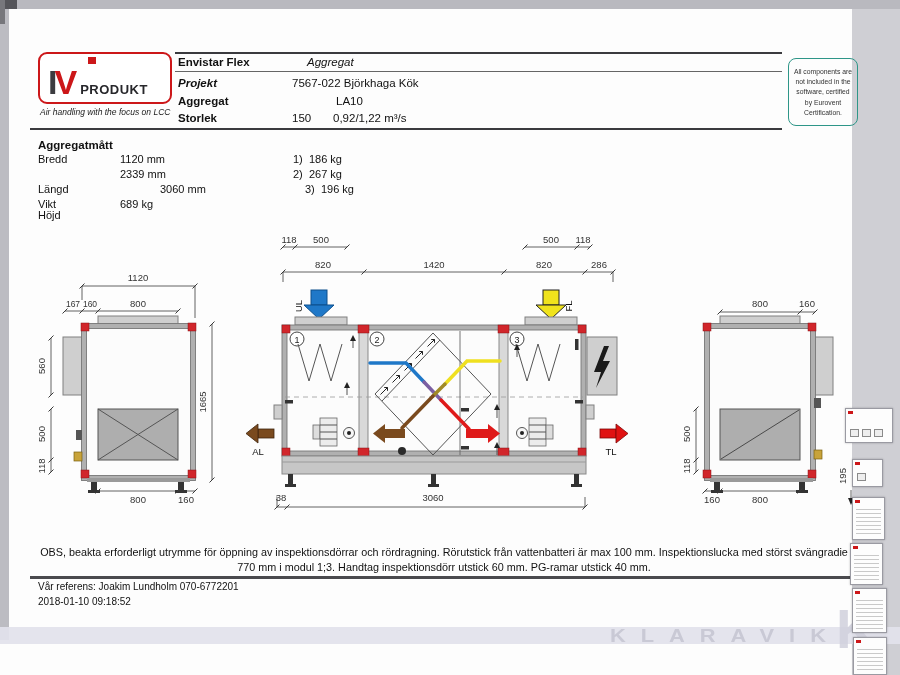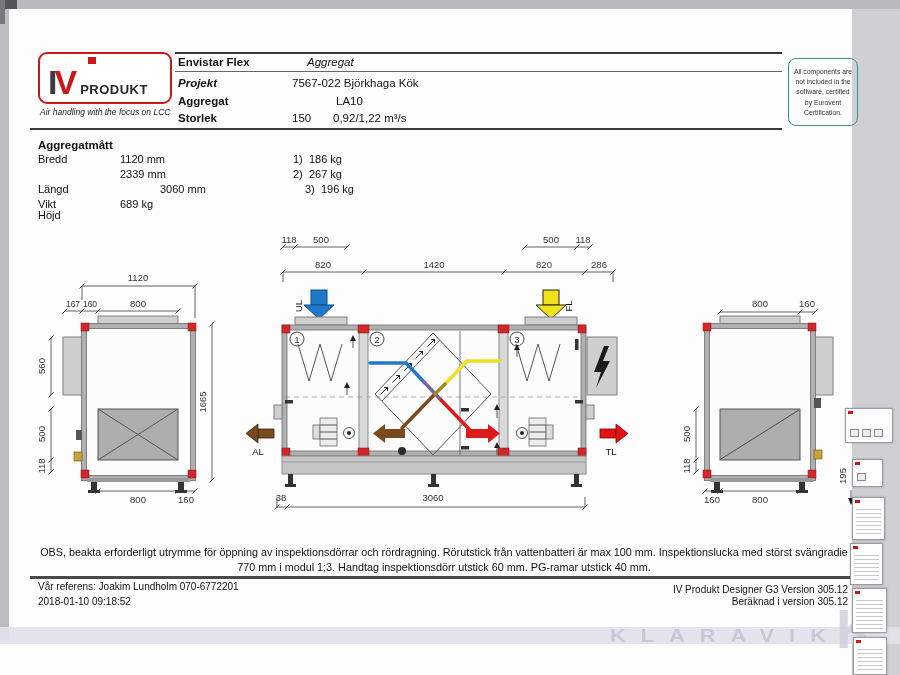--- a/index.html
+++ b/index.html
@@ -417,22 +417,20 @@
         <line x1="851" y1="490" x2="851" y2="500" class="dim"></line>
         <polygon points="848,498 854,498 851,505" fill="#222"></polygon>
       </g>
     </g>
   </svg>
 
   <div class="abs obs">OBS, beakta erforderligt utrymme för öppning av inspektionsdörrar och rördragning. Rörutstick från vattenbatteri är max 100 mm. Inspektionslucka med störst svängradie 770 mm i modul 1;3. Handtag inspektionsdörr utstick 60 mm. PG-ramar utstick 40 mm.</div>
   <div class="abs sep"></div>
   <div class="abs foot" style="left:38px;top:581px;">Vår referens: Joakim Lundholm 070-6772201</div>
   <div class="abs foot" style="left:38px;top:596px;">2018-01-10 09:18:52</div>
-  <div class="abs foot foot-right" style="top:584px;">IV Produkt Designer G3 Version 305.12</div>
-  <div class="abs foot foot-right" style="top:596px;">Beräknad i version 305.12</div>
 
   <div class="abs wm-band"></div>
   <div class="abs wm-text">KLARAVIK</div>
   <div class="abs wm-k">K</div>
 
   <div class="abs thumb" style="left:845px;top:408px;width:48px;height:35px;">
     <div class="th-red"></div>
     <div class="th-units">
         <div></div>
         <div></div>

